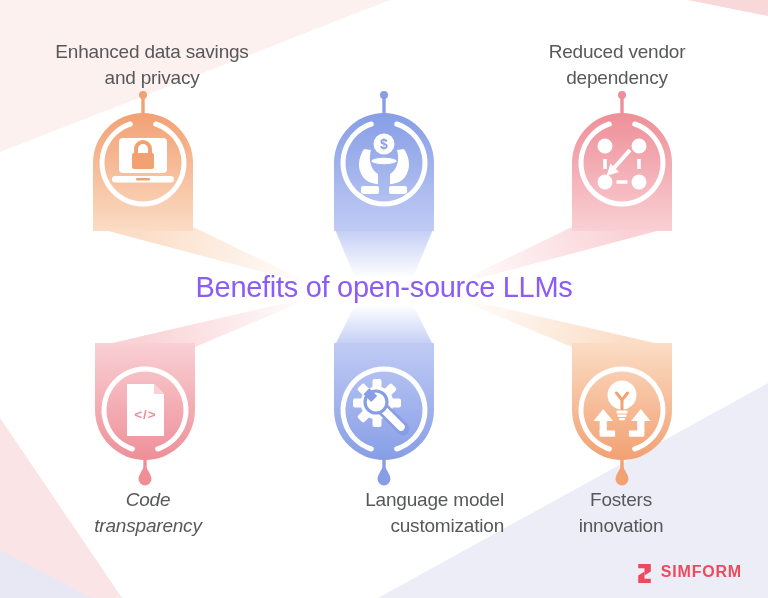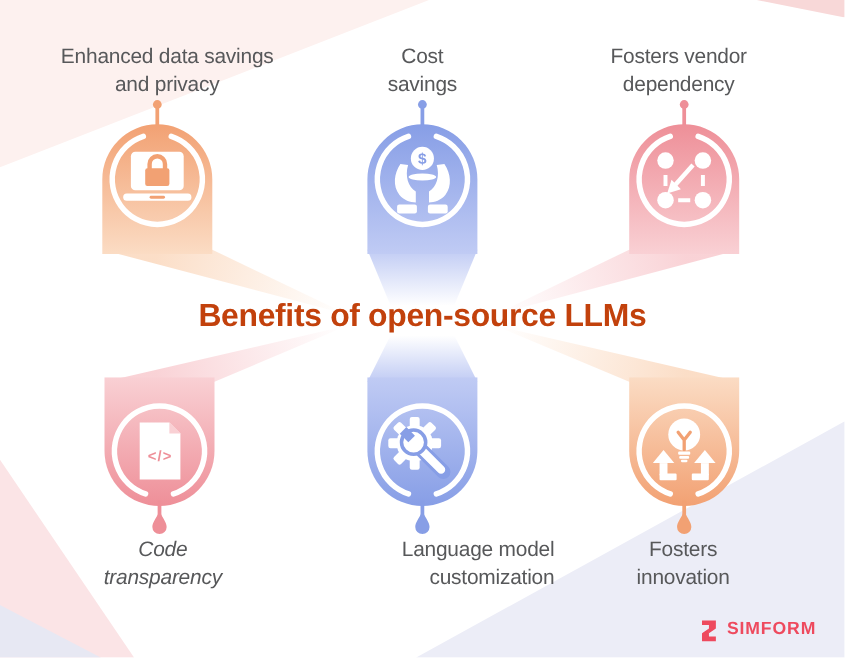--- a/index.html
+++ b/index.html
@@ -14,21 +14,21 @@
   .deco-bl-lav{background:#e7e8f3;clip-path:polygon(0 550px,0 598px,92px 598px);}
   .deco-br-lav{background:#ecedf7;clip-path:polygon(768px 383px,768px 598px,378px 598px);}
   svg{position:absolute;display:block;}
   .beams{left:0;top:0;}
   .label{
     position:absolute;width:240px;text-align:center;color:#57585a;
     font-size:19px;line-height:26px;white-space:pre-line;letter-spacing:-0.2px;
   }
   .title{
     position:absolute;left:0;top:270px;width:768px;margin:0;text-align:center;
-    font-size:29px;line-height:34px;font-weight:bold;color:#c2410c;letter-spacing:-0.3px;
+    font-size:29px;line-height:34px;font-weight:normal;color:#8b5cf6;letter-spacing:-0.3px;
   }
   .brand{position:absolute;right:26px;bottom:14px;display:flex;gap:6px;}
   .brand svg{position:static;}
   .brand-name{color:#ee4a5e;font-size:16px;font-weight:bold;letter-spacing:0.8px;}
   text{font-family:"Liberation Sans", sans-serif;font-weight:bold;}
 </style>
 </head>
 <body>
 
 <div class="canvas">
@@ -107,39 +107,37 @@
     <path d="M82.7 38 A41 41 0 1 1 57.3 38" stroke="#fff" stroke-width="5" fill="none" stroke-linecap="round"></path>
     <g>
       <rect x="46" y="52" width="48" height="35" rx="4" fill="#fff"></rect>
       <path d="M63 68 v-5 a7 7 0 0 1 14 0 v5" stroke-width="4" fill="none" stroke="#f2a173"></path>
       <rect x="59" y="67" width="22" height="16" rx="2" fill="#f2a173"></rect>
       <rect x="39" y="90" width="62" height="6.5" rx="3.2" fill="#fff"></rect>
       <rect x="63" y="92" width="14" height="2.6" rx="1.3" fill="#f2a173"></rect>
     </g>
   </svg>
 
-  <div class="label" style="left:264px;top:39px;">Cost
-savings</div>
   <svg width="140" height="145" viewBox="0 0 140 145" style="left:314px;top:86px;">
     <circle cx="70" cy="9" r="4" fill="#879ee6"></circle>
     <rect x="68.3" y="9" width="3.4" height="33" fill="#879ee6"></rect>
     <path d="M20 77 A50 50 0 0 1 120 77 L120 145 L20 145 Z" fill="url(#gBT)"></path>
     <path d="M82.7 38 A41 41 0 1 1 57.3 38" stroke="#fff" stroke-width="5" fill="none" stroke-linecap="round"></path>
     <g>
       <circle cx="70" cy="58" r="10.5" fill="#fff"></circle>
       <text x="70" y="63" font-size="14" text-anchor="middle" fill="#879ee6">$</text>
       <ellipse cx="70" cy="75" rx="12.5" ry="3.2" fill="#fff"></ellipse>
       <path d="M50 63 C44 72 43 83 49 91 C53 96 59 98 64 98 L64 88 C57 84 54 74 57 64 Z" fill="#fff"></path>
       <path d="M90 63 C96 72 97 83 91 91 C87 96 81 98 76 98 L76 88 C83 84 86 74 83 64 Z" fill="#fff"></path>
       <rect x="47" y="100" width="18" height="8" rx="2" fill="#fff"></rect>
       <rect x="75" y="100" width="18" height="8" rx="2" fill="#fff"></rect>
     </g>
   </svg>
 
-  <div class="label" style="left:497px;top:39px;">Fosters vendor
+  <div class="label" style="left:497px;top:39px;">Reduced vendor
 dependency</div>
   <svg width="140" height="145" viewBox="0 0 140 145" style="left:552px;top:86px;">
     <circle cx="70" cy="9" r="4" fill="#ee8f98"></circle>
     <rect x="68.3" y="9" width="3.4" height="33" fill="#ee8f98"></rect>
     <path d="M20 77 A50 50 0 0 1 120 77 L120 145 L20 145 Z" fill="url(#gPT)"></path>
     <path d="M82.7 38 A41 41 0 1 1 57.3 38" stroke="#fff" stroke-width="5" fill="none" stroke-linecap="round"></path>
     <g>
       <circle cx="53" cy="60" r="7.5" fill="#fff"></circle>
       <circle cx="87" cy="60" r="7.5" fill="#fff"></circle>
       <circle cx="53" cy="96" r="7.5" fill="#fff"></circle>

